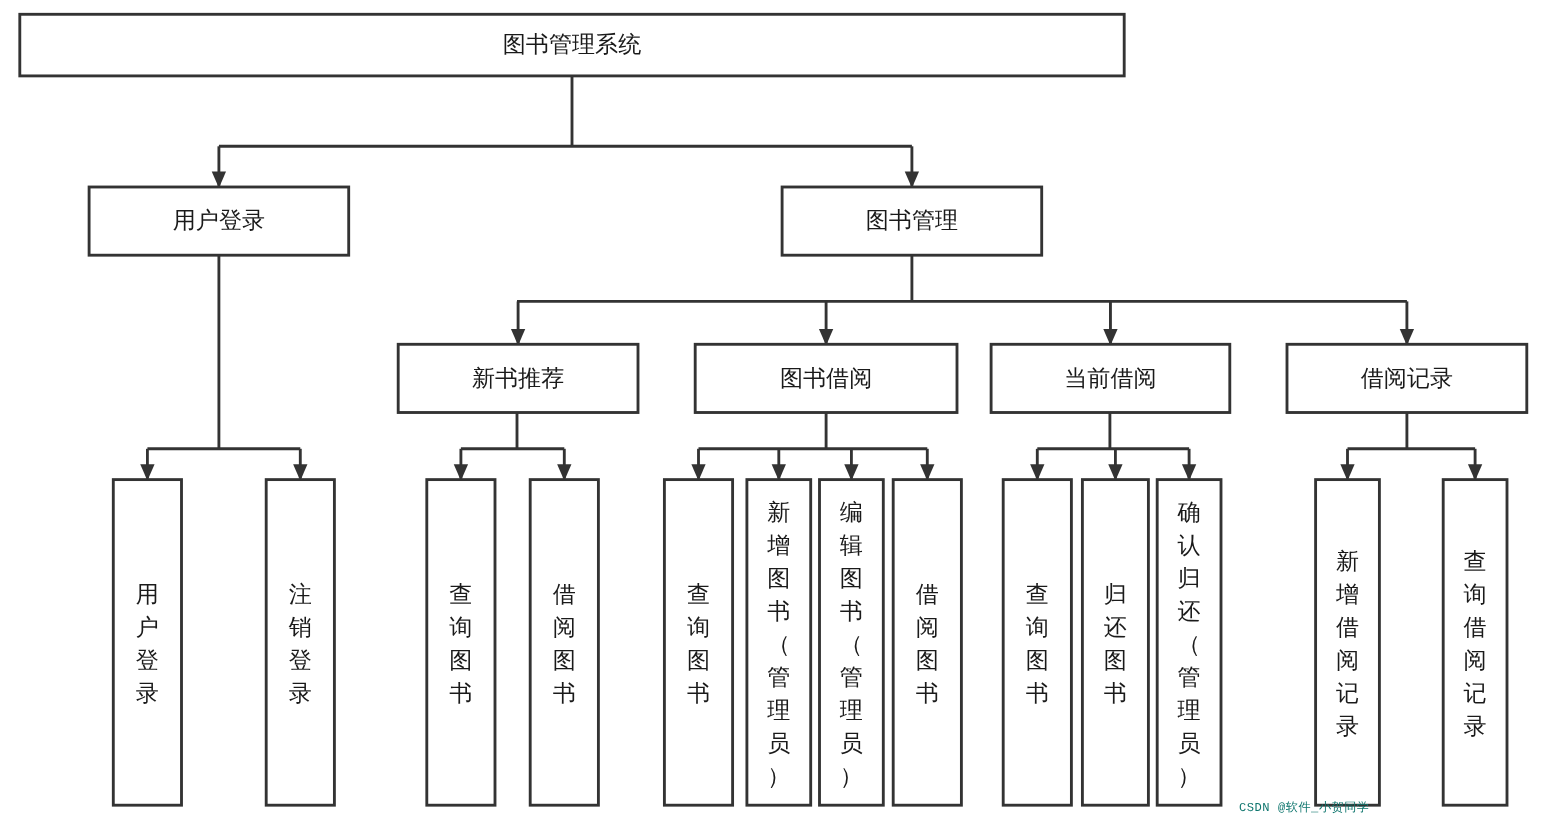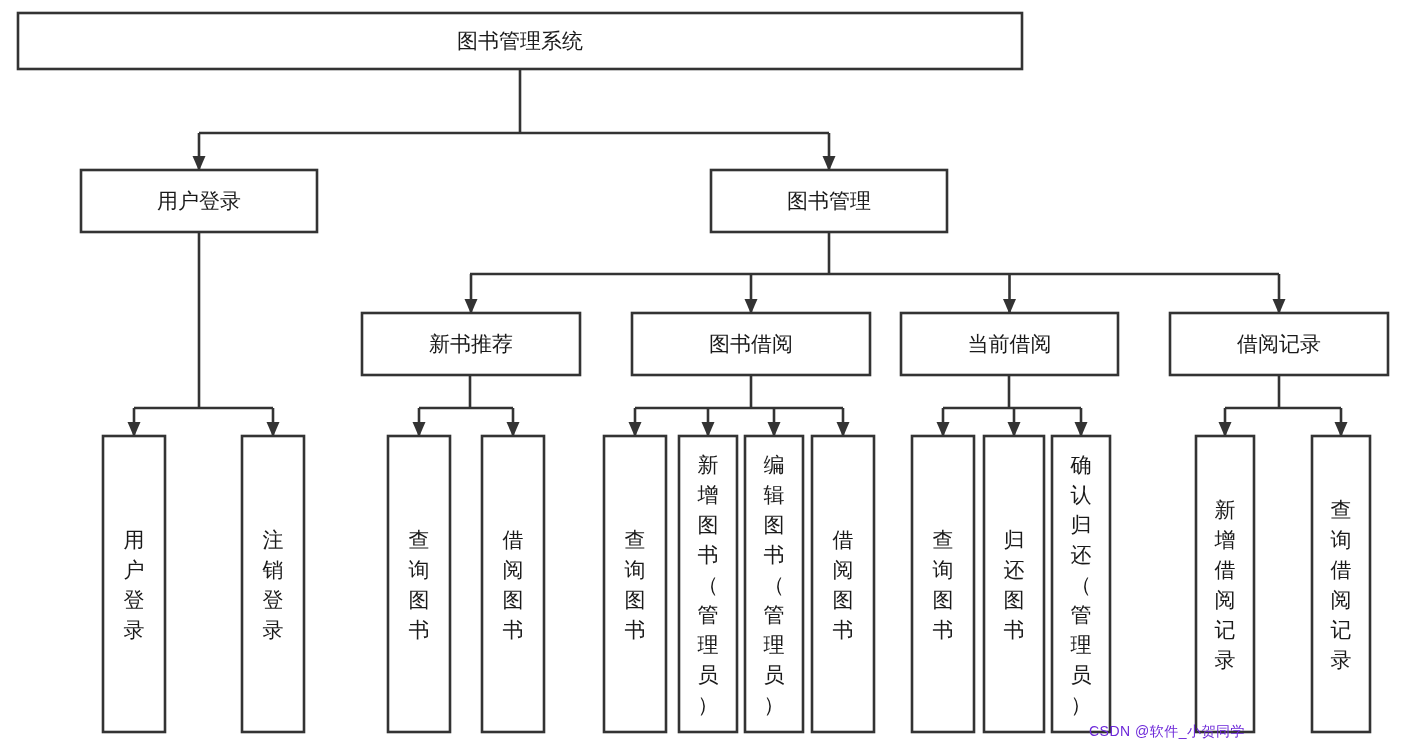--- a/index.html
+++ b/index.html
@@ -56,23 +56,23 @@
     font-family: "Liberation Sans", "DejaVu Sans", sans-serif;
     font-size: 21px;
     fill: #1a1a1a;
     text-anchor: middle;
     white-space: pre;
   }
   .watermark {
     position: absolute;
     right: 14px;
     bottom: 6px;
-    font-family: Liberation Sans, sans-serif;
-    font-size: 14px;
-    color: #6d28d9;
+    font-family: Liberation Mono, monospace;
+    font-size: 11px;
+    color: #0f766e;
     letter-spacing: 0.5px;
     user-select: none;
     pointer-events: none;
     white-space: nowrap;
   }
 </style>
 </head>
 <body>
 
 <div id="diagram-root">

